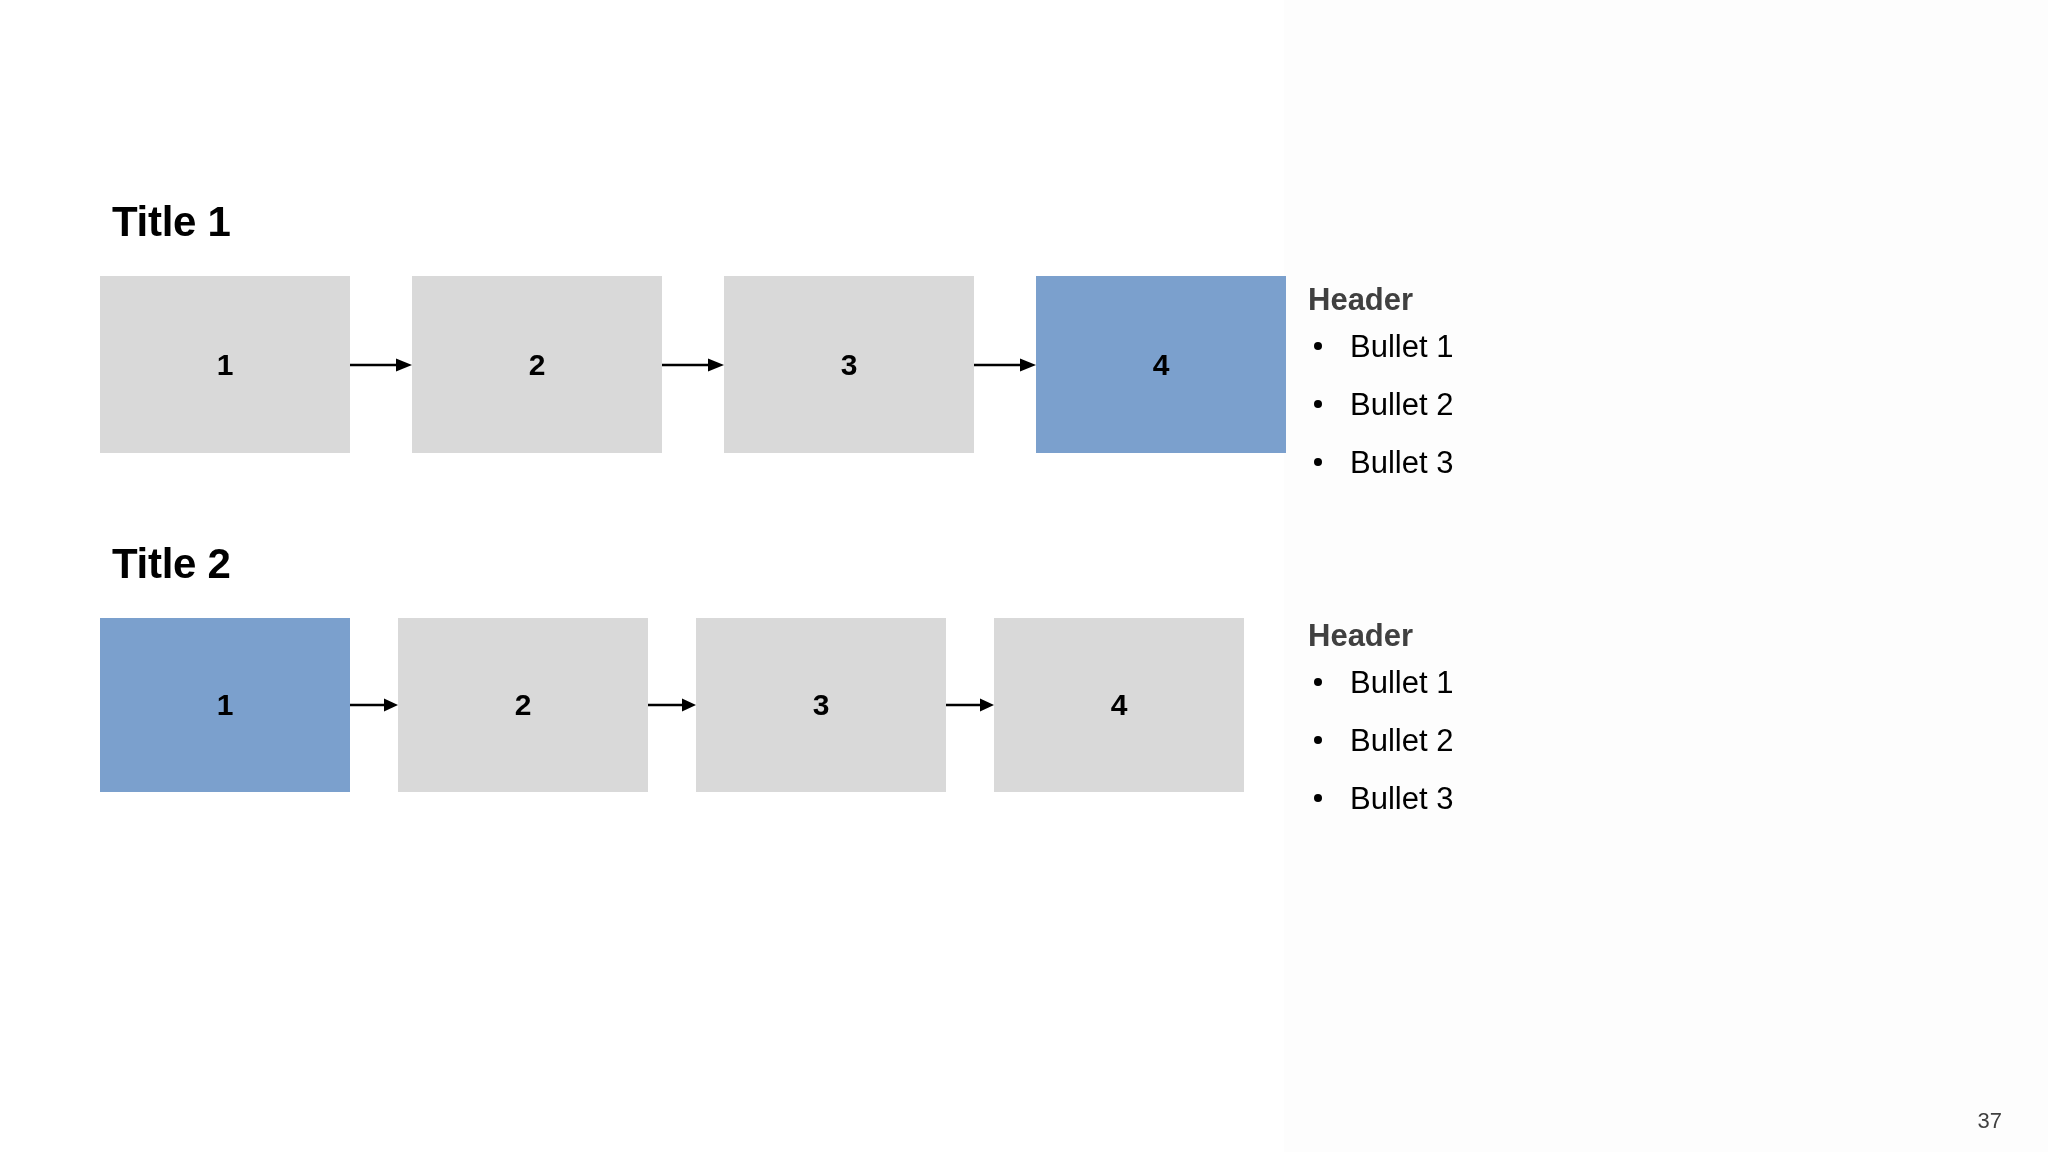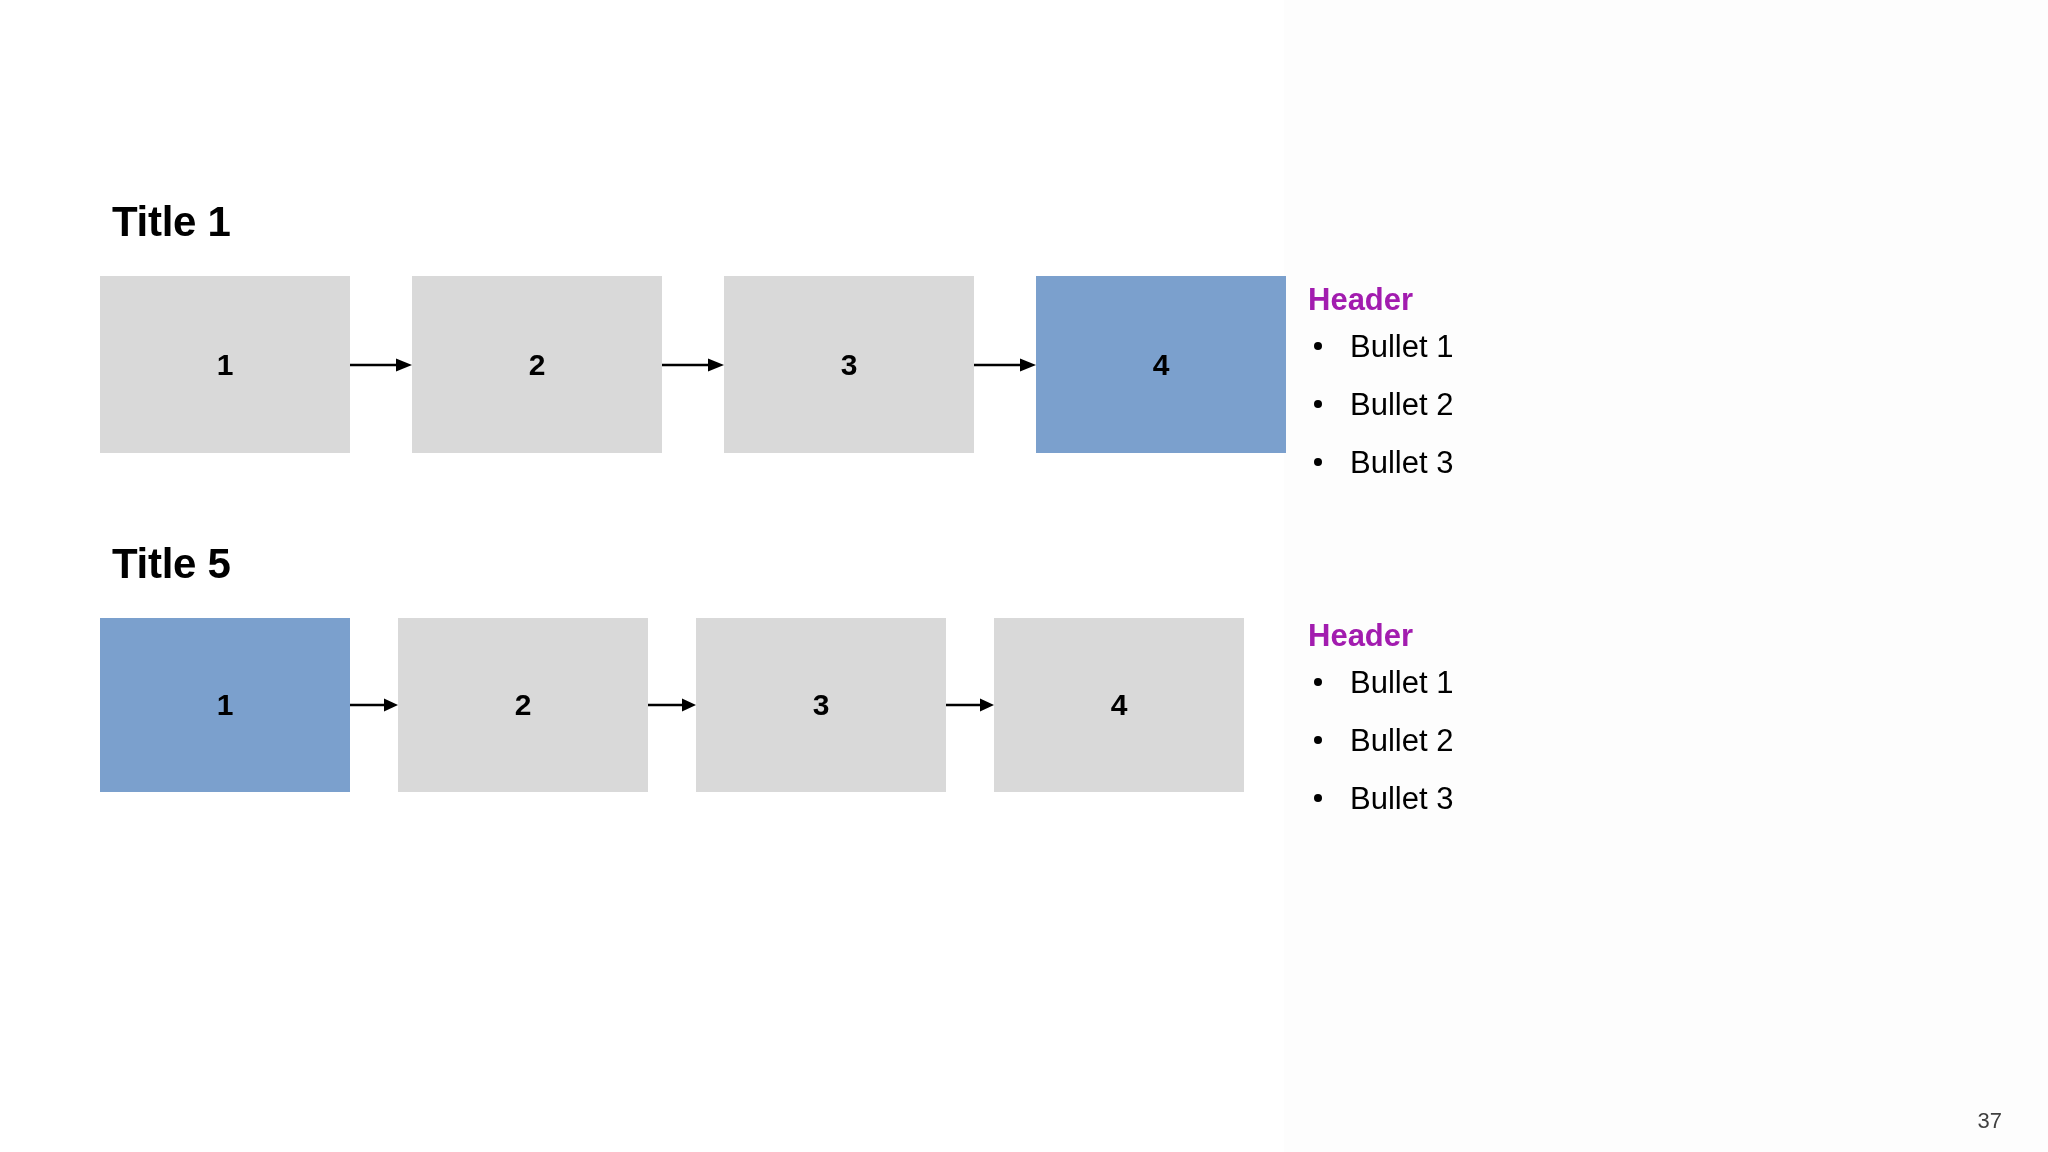--- a/index.html
+++ b/index.html
@@ -91,21 +91,21 @@
   .info-block {
     position: absolute;
     width: 420px;
   }
   .info-block.info-1 { left: 1300px; top: 284px; }
   .info-block.info-2 { left: 1300px; top: 620px; }
 
   .info-header {
     font-size: 31px;
     font-weight: bold;
-    color: #a21caf;
+    color: #404040;
     line-height: 1;
     margin: 0 0 16px 8px;
   }
 
   .bullet-list {
     list-style: none;
     margin: 12px;
     padding: 0;
   }
   .bullet-item {
@@ -191,21 +191,21 @@
 
       <div class="node accent">
         <span>4</span>
       </div>
 
     </div>
   </div>
 
   <div class="flow-row row-2">
 
-    <div class="row-title">Title 5</div>
+    <div class="row-title">Title 2</div>
 
     <div class="chain">
 
       <div class="node accent">
         <span>1</span>
       </div>
 
       <div class="connector">
         <span>
           <svg width="48" height="20" viewBox="0 0 48 20">

